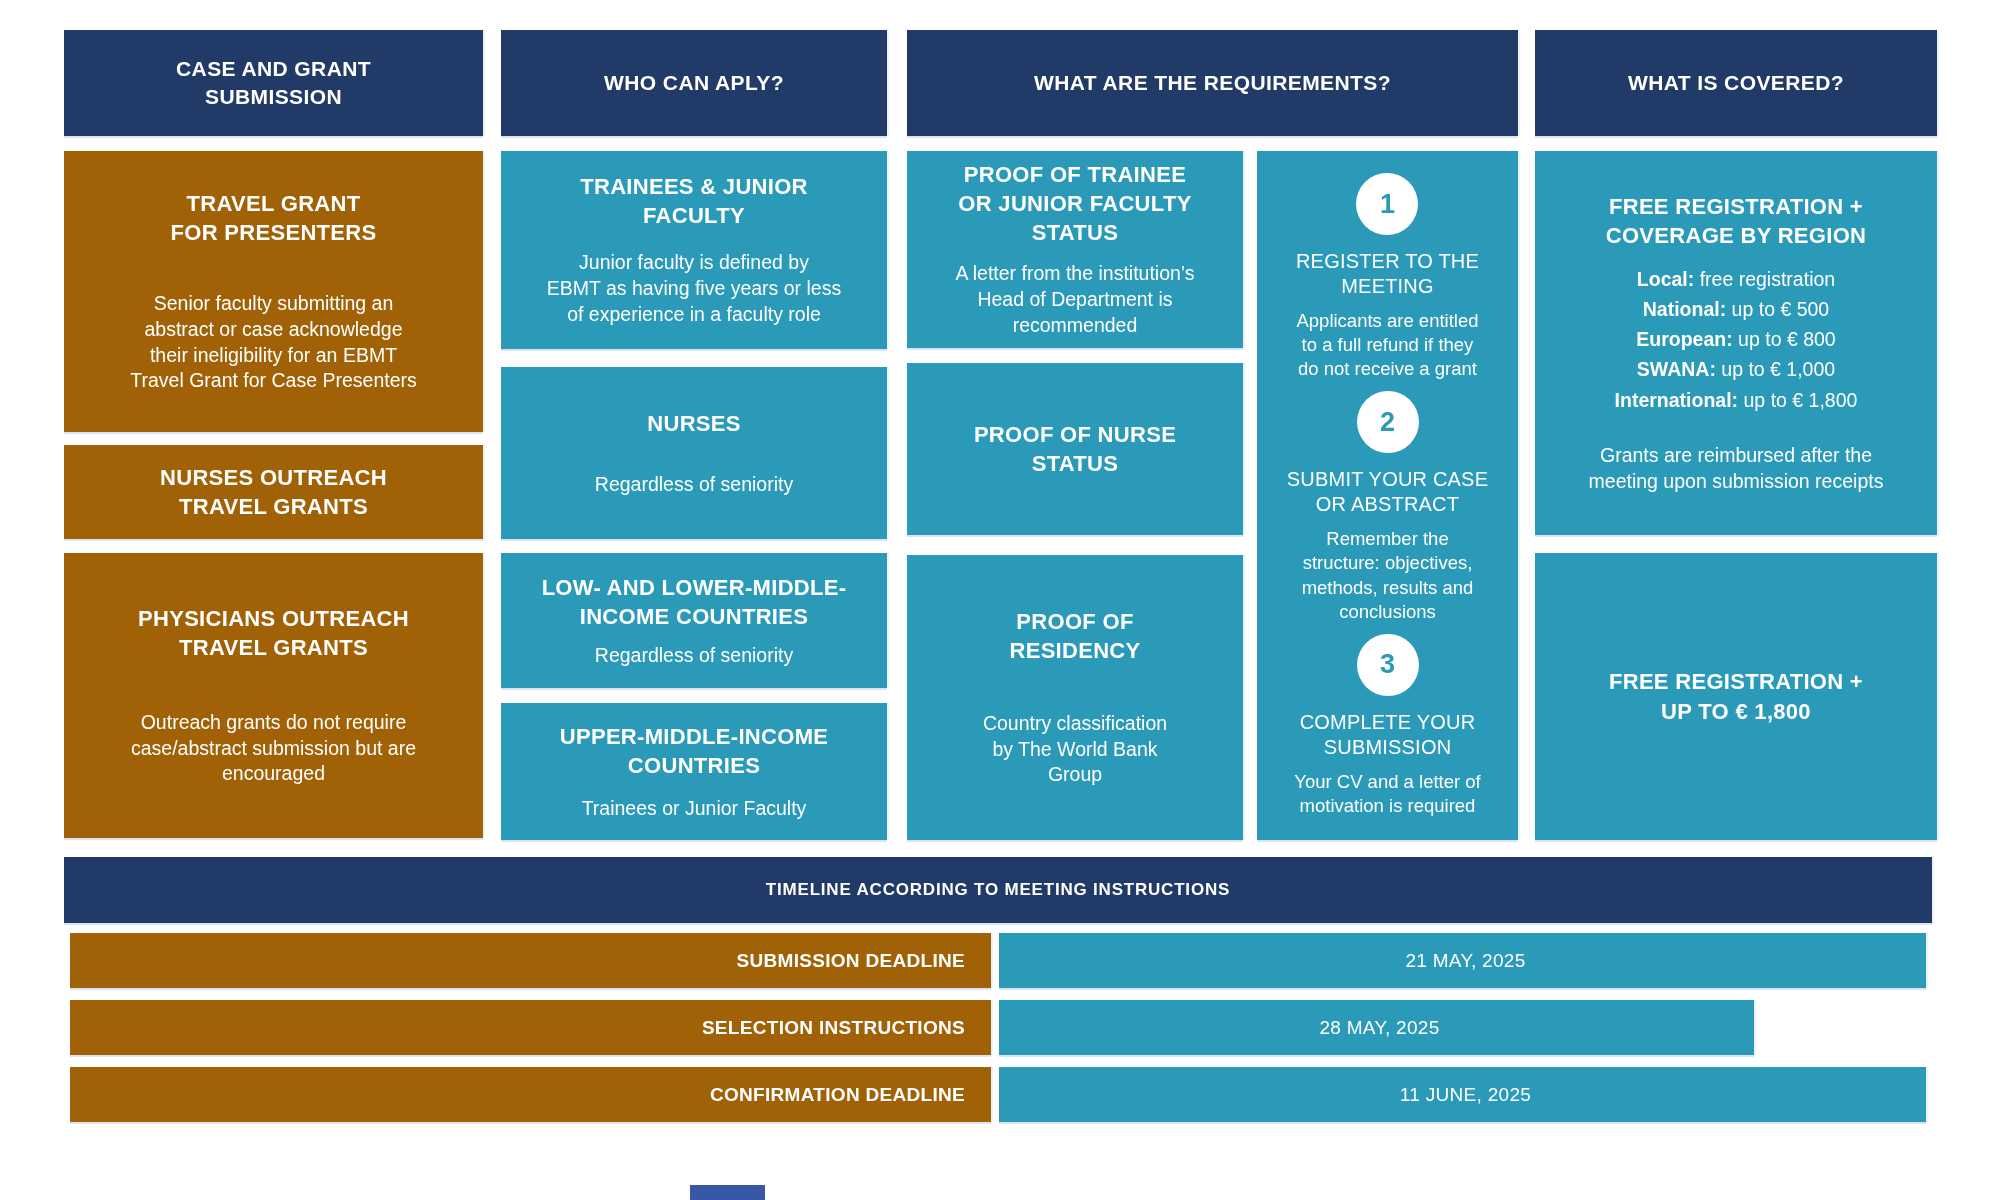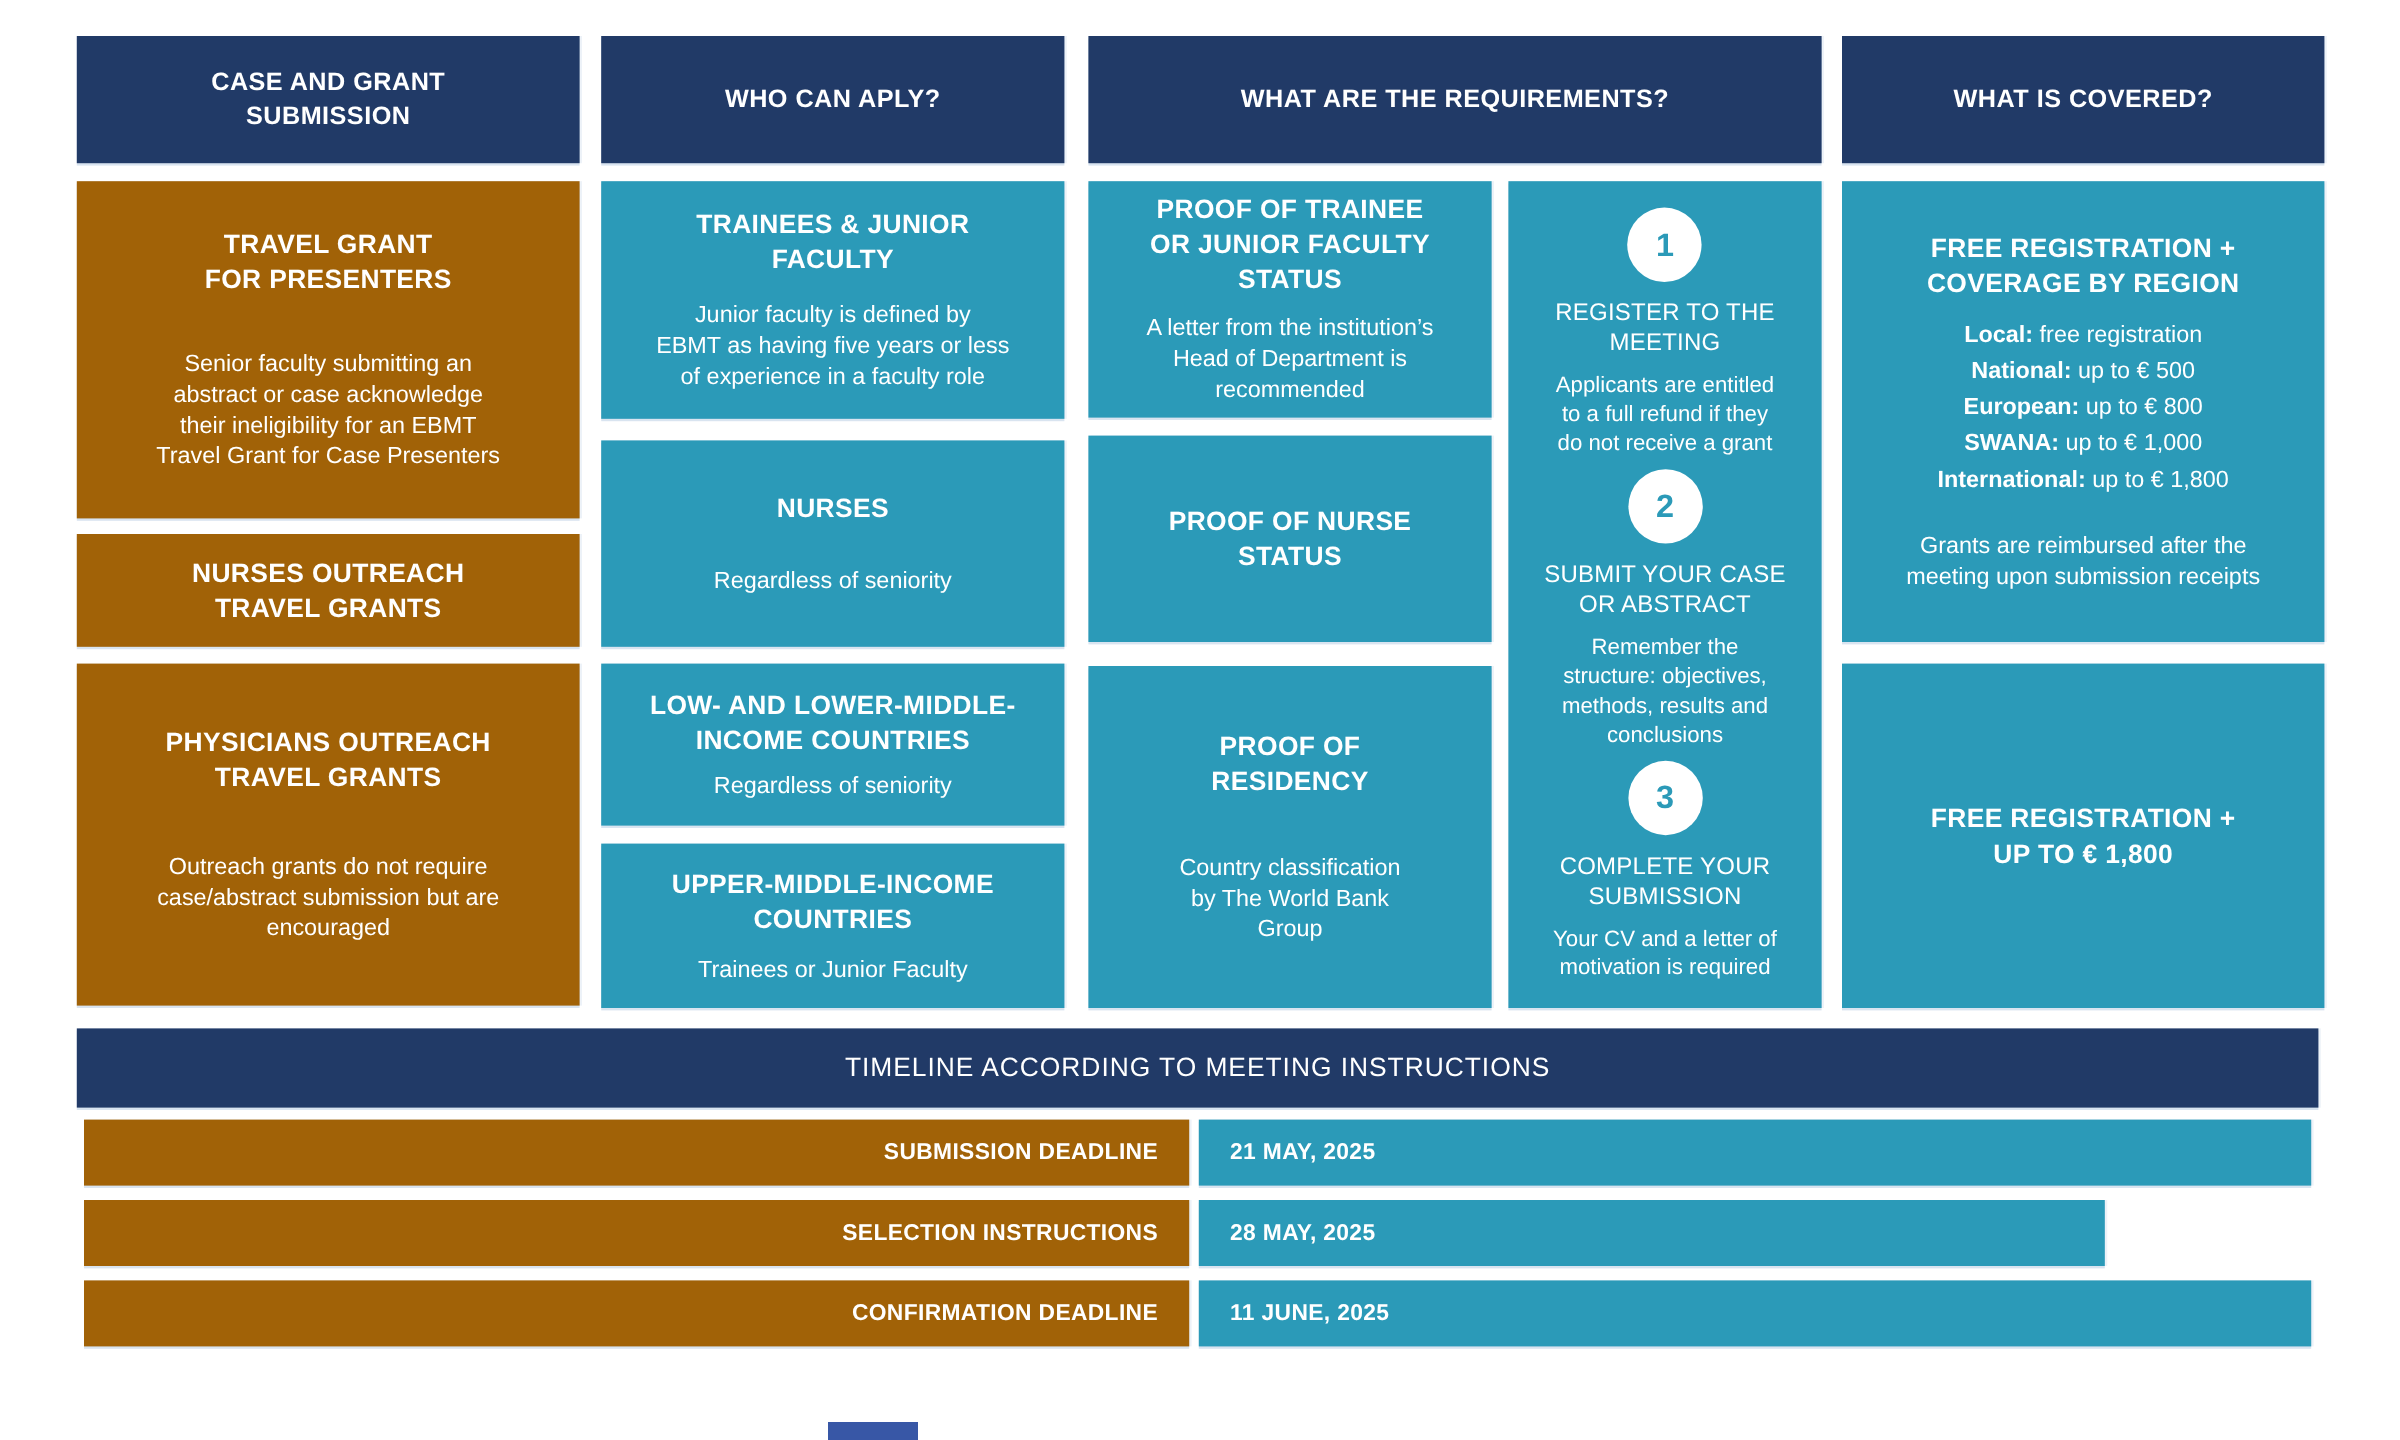--- a/index.html
+++ b/index.html
@@ -27,23 +27,23 @@
     width:62px; height:62px; border-radius:50%; background:#ffffff; color:#2B9AB8;
     font-weight:bold; font-size:27px; display:flex; align-items:center; justify-content:center;
     margin-bottom:14px;
   }
   .stitle { font-size:20px; font-weight:normal; line-height:1.25; margin-bottom:10px; letter-spacing:.2px; }
   .sbody  { font-size:18.5px; line-height:1.3; }
   .region-list { margin-top:14px; }
   .region-line { font-size:19.5px; line-height:1.55; }
   .region-line .rl { font-weight:bold; }
   .region-note { margin-top:28px; }
-  .band-title { font-size:22px; font-weight:normal; letter-spacing:.8px; }
+  .band-title { font-size:17px; font-weight:bold; letter-spacing:.8px; }
   .row-label { align-items:flex-end; padding-right:26px; font-size:19px; font-weight:bold; letter-spacing:.3px; }
-  .row-value { align-items:flex-start; padding-left:26px; font-size:19px; font-weight:bold; letter-spacing:.3px; }
+  .row-value { align-items:center; padding-left:26px; font-size:19px; font-weight:normal; letter-spacing:.3px; }
 </style>
 </head>
 <body>
 
 <div class="canvas">
 
   <div class="box navy" style="left:64px;top:30px;width:419px;height:106px">
     <div class="htxt pre">CASE AND GRANT
 SUBMISSION</div>
   </div>

